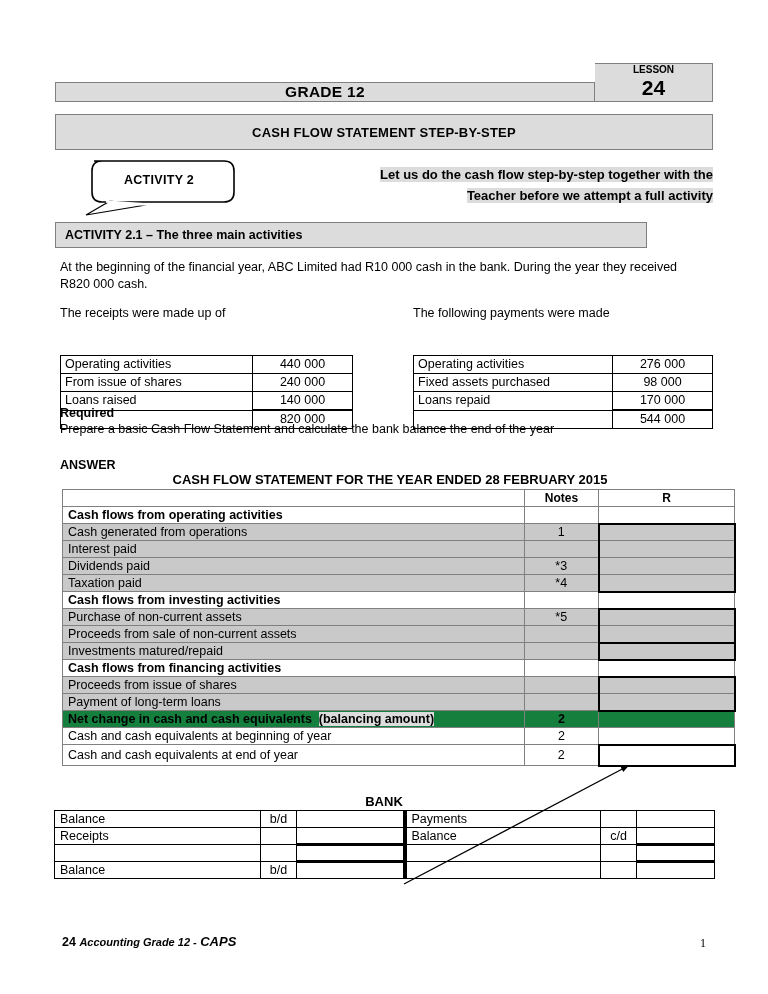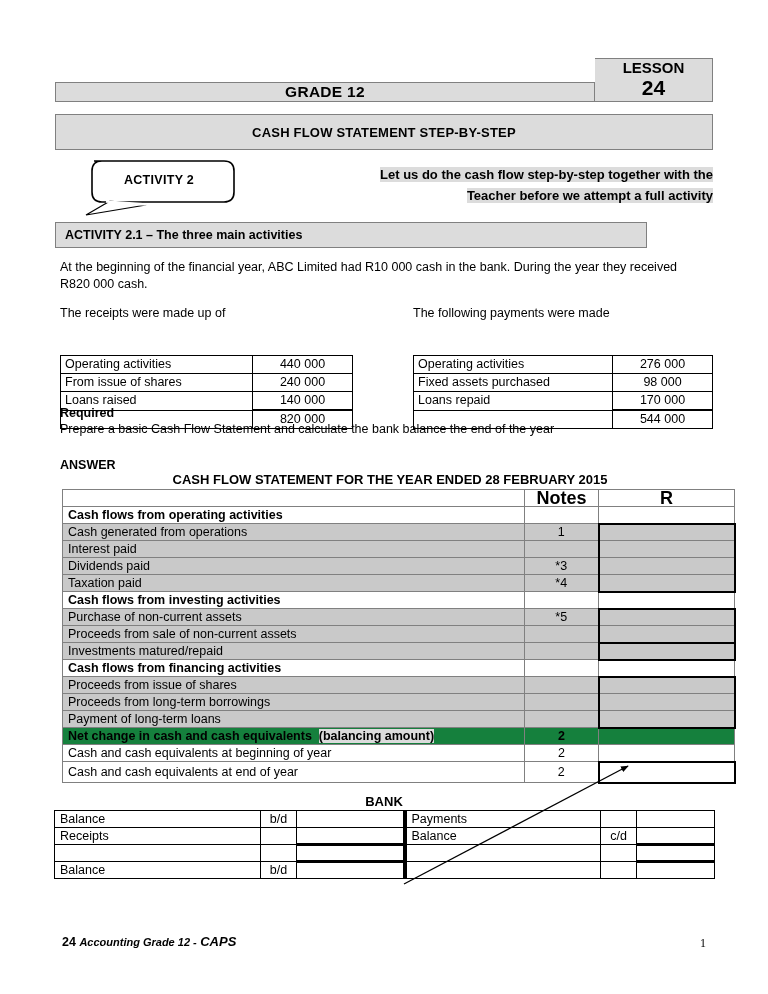--- a/index.html
+++ b/index.html
@@ -30,21 +30,21 @@
     font-weight: bold; font-size: 15.5px; letter-spacing: .3px;
   }
   .banner-lesson {
     flex: 1;
     border: 1px solid #808080; border-left: none;
     background: #dcdcdc;
     display: flex; flex-direction: column;
     align-items: center; justify-content: center;
     line-height: 1.18;
   }
-  .banner-lesson .lbl { font-weight: bold; font-size: 15px; }
+  .banner-lesson .lbl { font-weight: bold; font-size: 10px; }
   .banner-lesson .num { font-weight: bold; font-size: 21px; }
 
   .banner-sub {
     position: absolute; left: 55px; top: 114px;
     width: 656px; height: 34px;
     border: 1px solid #808080;
     background: #dcdcdc;
     display: flex; align-items: center; justify-content: center;
     font-weight: bold; font-size: 13px; letter-spacing: .2px;
   }
@@ -114,21 +114,21 @@
     position: absolute; left: 62px; top: 489px;
     width: 672px; border-collapse: collapse; table-layout: fixed;
     font-size: 12.5px;
   }
   table.cfs td, table.cfs th {
     border: 1px solid #808080;
     height: 17px; padding: 0 5px;
     line-height: 15px; font-weight: normal;
     box-sizing: border-box;
   }
-  table.cfs th { font-weight: bold; text-align: center; font-size: 18px; }
+  table.cfs th { font-weight: bold; text-align: center; font-size: 12px; }
   table.cfs td.c { text-align: center; }
   table.cfs tr.head td { font-weight: bold; background: #ffffff; font-size: 12.5px; }
   table.cfs tr.item td { background: #c9c9c9; }
   table.cfs tr.total td { font-weight: bold; background: #15803d; }
   table.cfs tr.plain td { background: #ffffff; }
   .hl-bal { background: #dcdcdc; }
 
   
   .rb-top    { border-top: 2px solid #000 !important; }
   .rb-bottom { border-bottom: 2px solid #000 !important; }
@@ -328,25 +328,20 @@
 
       <tr class="head">
         <td>Cash flows from financing activities</td>
         <td class="c"></td>
         <td class="c"></td>
       </tr>
       <tr class="item">
         <td>Proceeds from issue of shares</td>
         <td class="c"></td>
         <td class="c rb-top rb-side"></td>
-      </tr>
-      <tr class="item">
-        <td>Proceeds from long-term borrowings</td>
-        <td class="c"></td>
-        <td class="c rb-side"></td>
       </tr>
       <tr class="item">
         <td>Payment of long-term loans</td>
         <td class="c"></td>
         <td class="c rb-side rb-bottom"></td>
       </tr>
 
       <tr class="total">
         <td><span>Net change in cash and cash equivalents</span>&nbsp; <span class="hl-bal">(balancing amount)</span></td>
         <td class="c">2</td>

